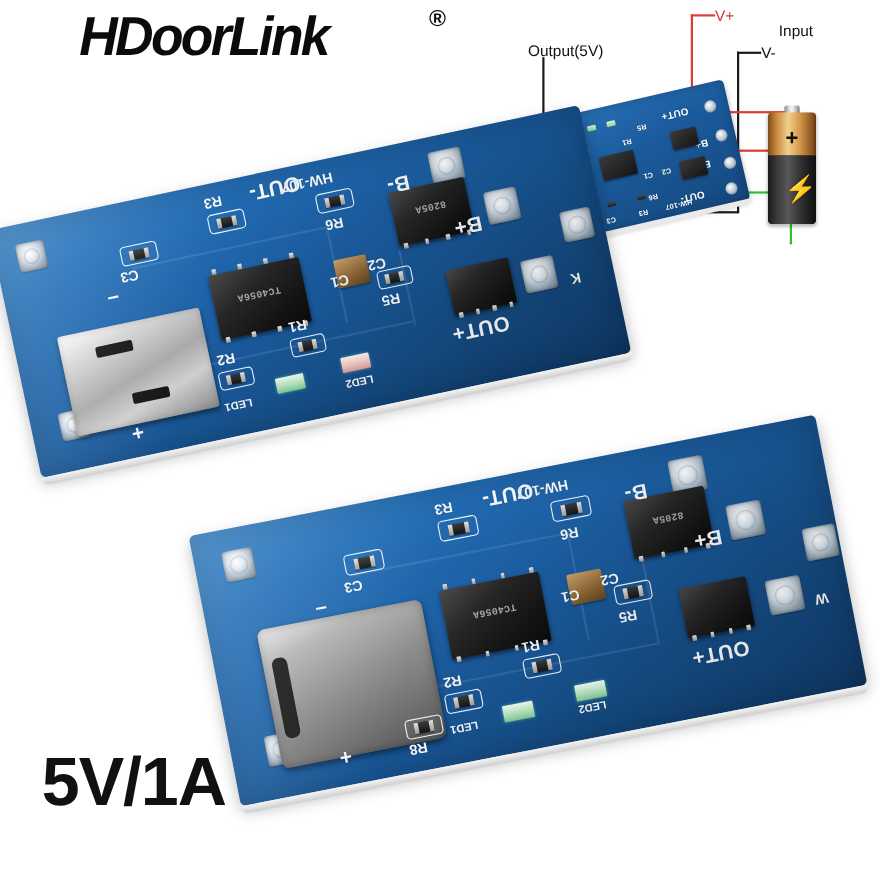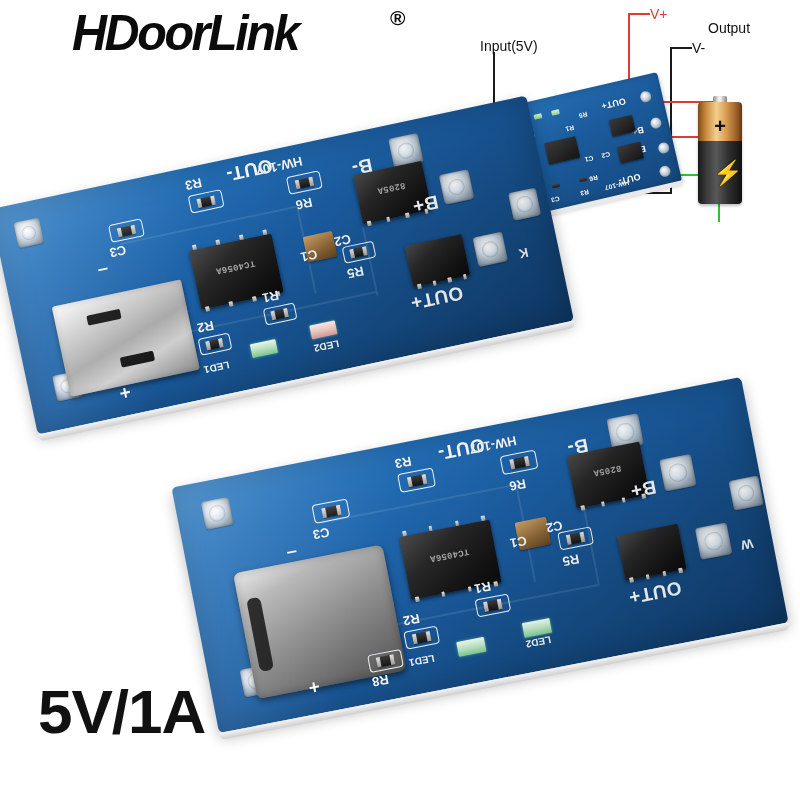--- a/index.html
+++ b/index.html
@@ -245,24 +245,24 @@
 
 <div id="brand-logo">
   <div class="wordmark">HDoorLink</div>
   <div class="reg">®</div>
 </div>
 
 <div id="spec-caption">5V/1A</div>
 
 <div id="wiring-diagram">
 
-  <div class="diag-label" id="lbl-input">Input(5V)</div>
+  <div class="diag-label" id="lbl-input">Output(5V)</div>
   <div class="diag-label red" id="lbl-vplus">V+</div>
   <div class="diag-label" id="lbl-vminus">V-</div>
-  <div class="diag-label" id="lbl-output">Output</div>
+  <div class="diag-label" id="lbl-output">Input</div>
 
   <div class="wire" style="left:23px; top:52px; width:1.6px; height:108px;"></div>
   <div class="wire" style="left:23px; top:158px; width:11px; height:1.6px;"></div>
 
   <div class="wire red" style="left:158px; top:13px; width:22px; height:1.6px;"></div>
   <div class="wire red" style="left:158px; top:13px; width:1.6px; height:104px;"></div>
   <div class="wire red" style="left:126px; top:116px; width:34px; height:1.6px;"></div>
 
   <div class="wire" style="left:200px; top:47px; width:22px; height:1.6px;"></div>
   <div class="wire" style="left:200px; top:47px; width:1.6px; height:146px;"></div>

